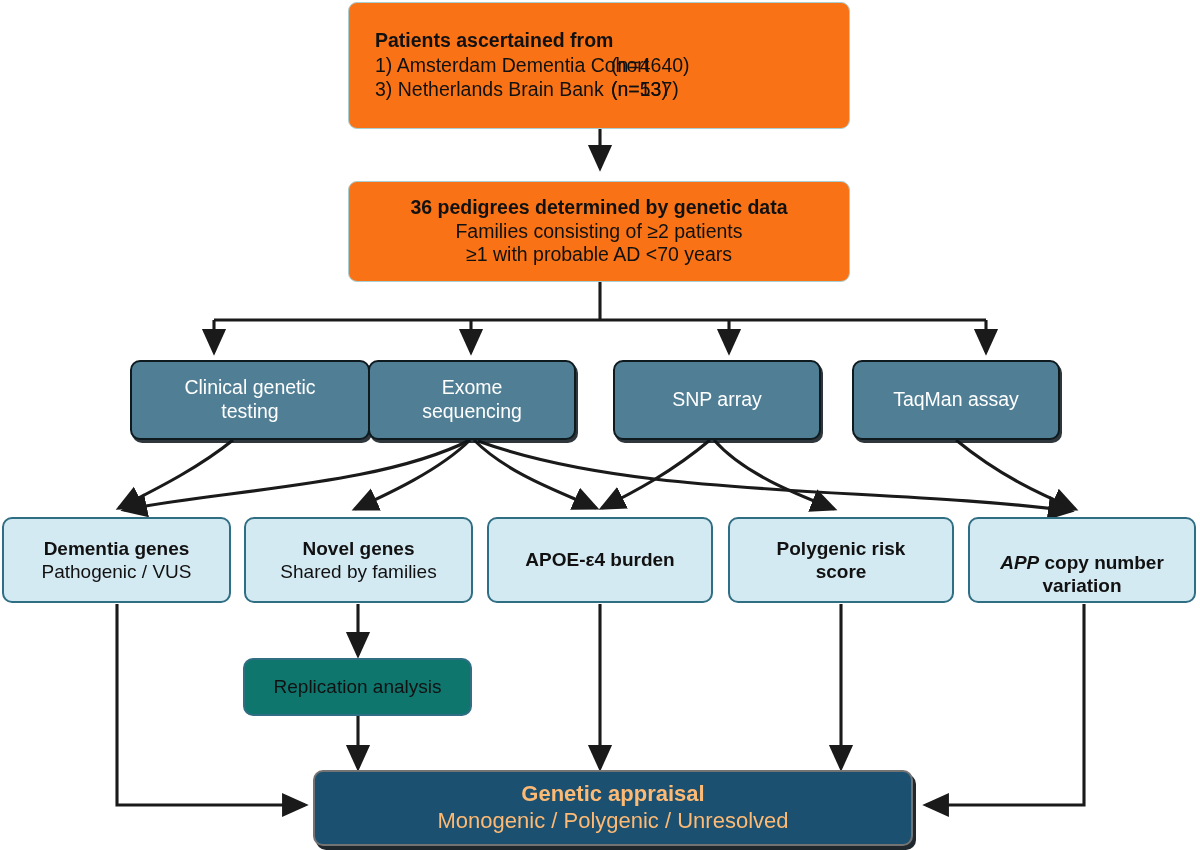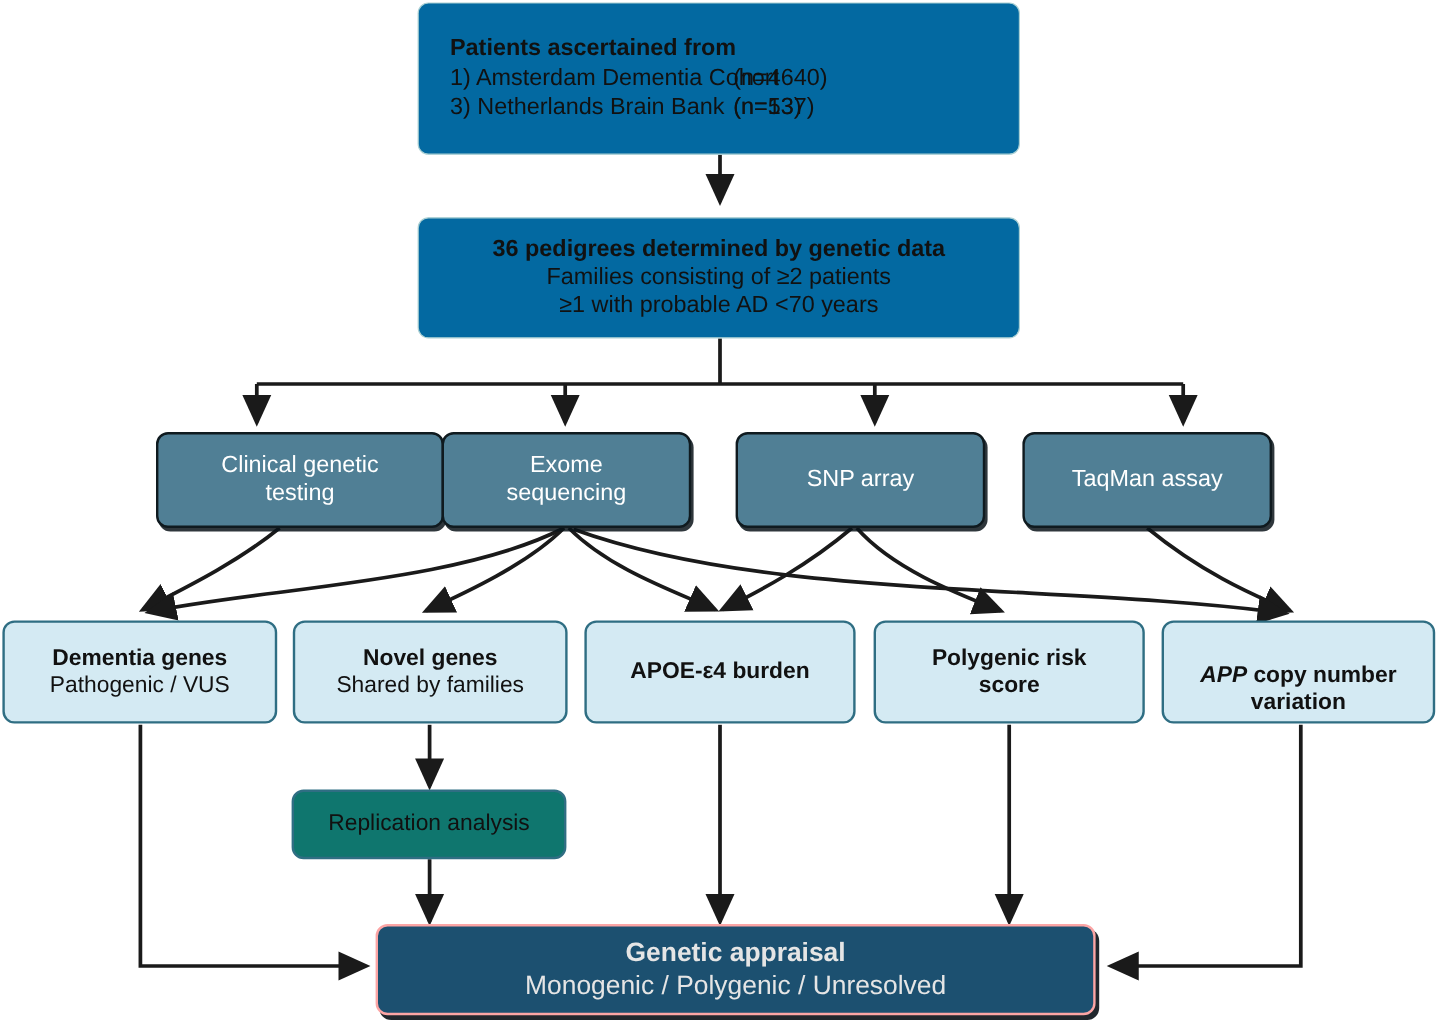--- a/index.html
+++ b/index.html
@@ -17,21 +17,21 @@
     position:absolute;
     box-sizing:border-box;
     display:flex;flex-direction:column;
     align-items:center;justify-content:center;
     text-align:center;
     line-height:1.22;
   }
 
   
   .mint{
-    background:#0369a1;
+    background:#f97316;
     border:1.5px solid #a9cfd3;
     border-radius:9px;
     color:#111111;
   }
   .mint .ttl{font-weight:bold;}
 
   
   #source-box{
     align-items:flex-start;
     padding:9px 0 9px 26px;
@@ -74,23 +74,23 @@
     background:#0f766e;
     border:2px solid #2f6e83;
     border-radius:10px;
     color:#111111;
     font-size:19px;
   }
 
   
   #appraisal-box{
     background:#1c5070;
-    border:2px solid #fca5a5;
-    border-radius:10px;
-    color:#e5e5e5;
+    border:2px solid #737373;
+    border-radius:10px;
+    color:#fdba74;
     font-size:22px;
     box-shadow:3px 4px 0 rgba(8,16,22,.9);
   }
   #appraisal-box .ttl{font-weight:bold;font-size:22px;}
 </style>
 </head>
 <body>
 
 <div id="canvas">
 

